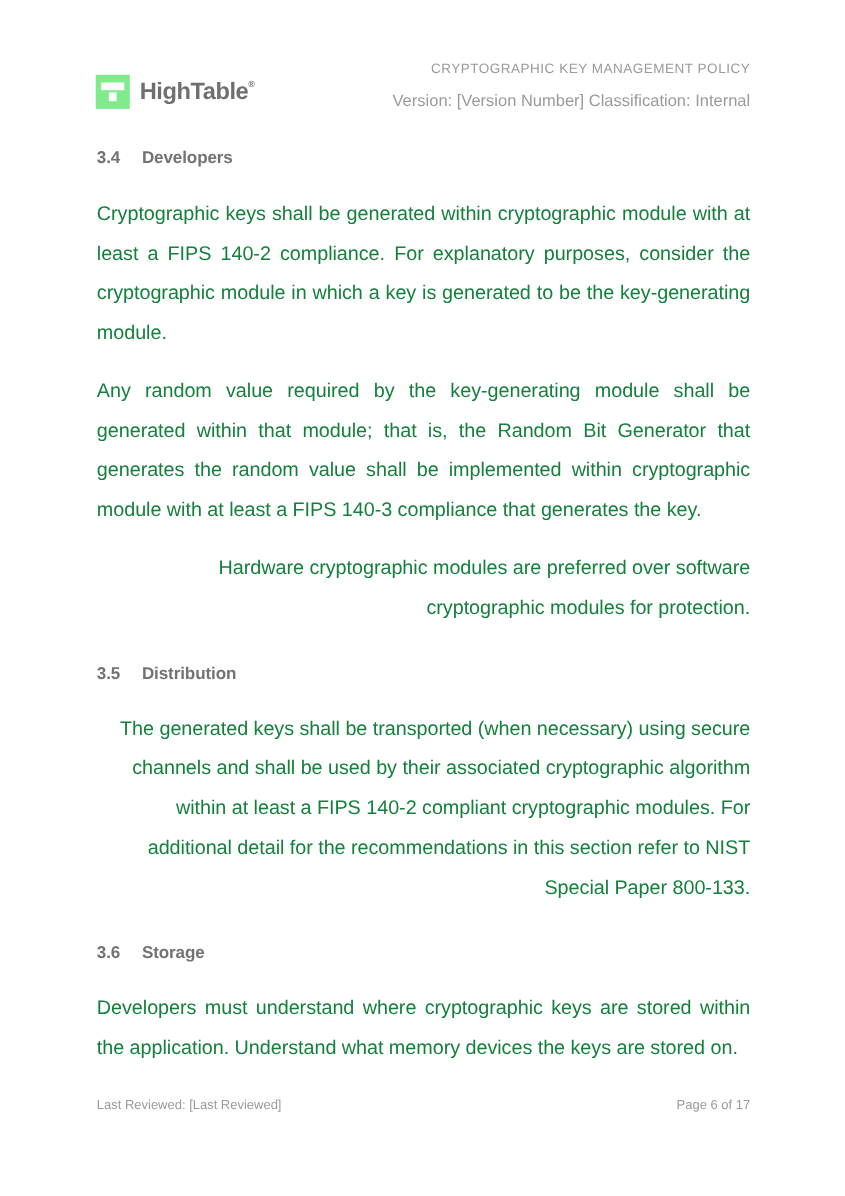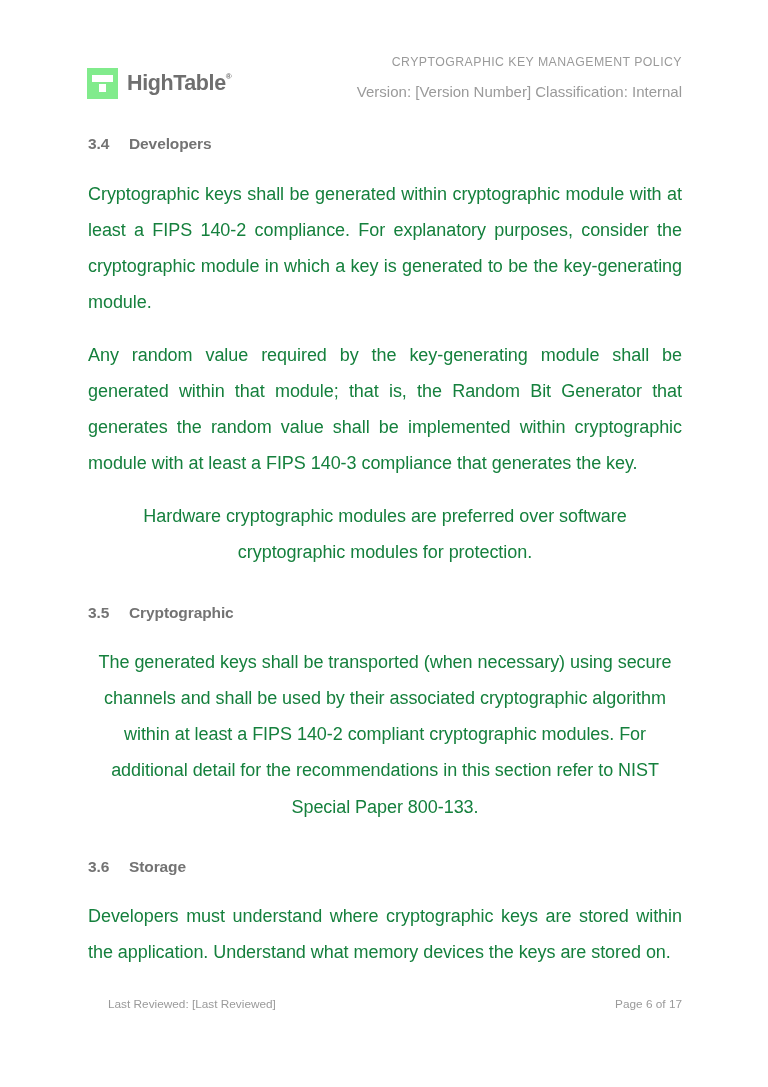--- a/index.html
+++ b/index.html
@@ -118,41 +118,40 @@
   }
   p.body-para {
     font-size: 18px;
     color: #15803d;
     margin: 0;
     text-align: justify;
     line-height: 36.1px;
     letter-spacing: -0.05px;
   }
   p.body-para.last-natural {
-    text-align: center;
+    text-align: right;
   }
   .sp-h2-to-p { height: 22px; }
   .sp-p-to-p  { height: 17px; }
   .sp-p-to-h2 { height: 33px; }
 
   
   .doc-footer {
     position: absolute;
     left: 88px;
     top: 999px;
     width: 594px;
     color: #9a9a9a;
     font-size: 11.8px;
   }
   .footer-row {
     display: flex;
     justify-content: space-between;
     align-items: baseline;
     line-height: 1;
-    margin-left: 20px;
   }
   .footer-row + .footer-row { margin-top: 20px; }
 </style>
 </head>
 <body>
 
 <div class="page">
 
   <div class="doc-header">
 
@@ -181,21 +180,21 @@
     <p class="body-para">Cryptographic keys shall be generated within cryptographic module with at least a FIPS 140-2 compliance. For explanatory purposes, consider the cryptographic module in which a key is generated to be the key-generating module.</p>
     <div class="sp-p-to-p"></div>
     <p class="body-para">Any random value required by the key-generating module shall be generated within that module; that is, the Random Bit Generator that generates the random value shall be implemented within cryptographic module with at least a FIPS 140-3 compliance that generates the key.</p>
     <div class="sp-p-to-p"></div>
     <p class="body-para last-natural">Hardware cryptographic modules are preferred over software cryptographic modules for protection.</p>
 
     <div class="sp-p-to-h2"></div>
 
     <h2 class="section-heading">
       <span class="num">3.5</span>
-      <span>Cryptographic</span>
+      <span>Distribution</span>
     </h2>
     <div class="sp-h2-to-p"></div>
     <p class="body-para last-natural">The generated keys shall be transported (when necessary) using secure channels and shall be used by their associated cryptographic algorithm within at least a FIPS 140-2 compliant cryptographic modules. For additional detail for the recommendations in this section refer to NIST Special Paper 800-133.</p>
 
     <div class="sp-p-to-h2"></div>
 
     <h2 class="section-heading">
       <span class="num">3.6</span>
       <span>Storage</span>
     </h2>

